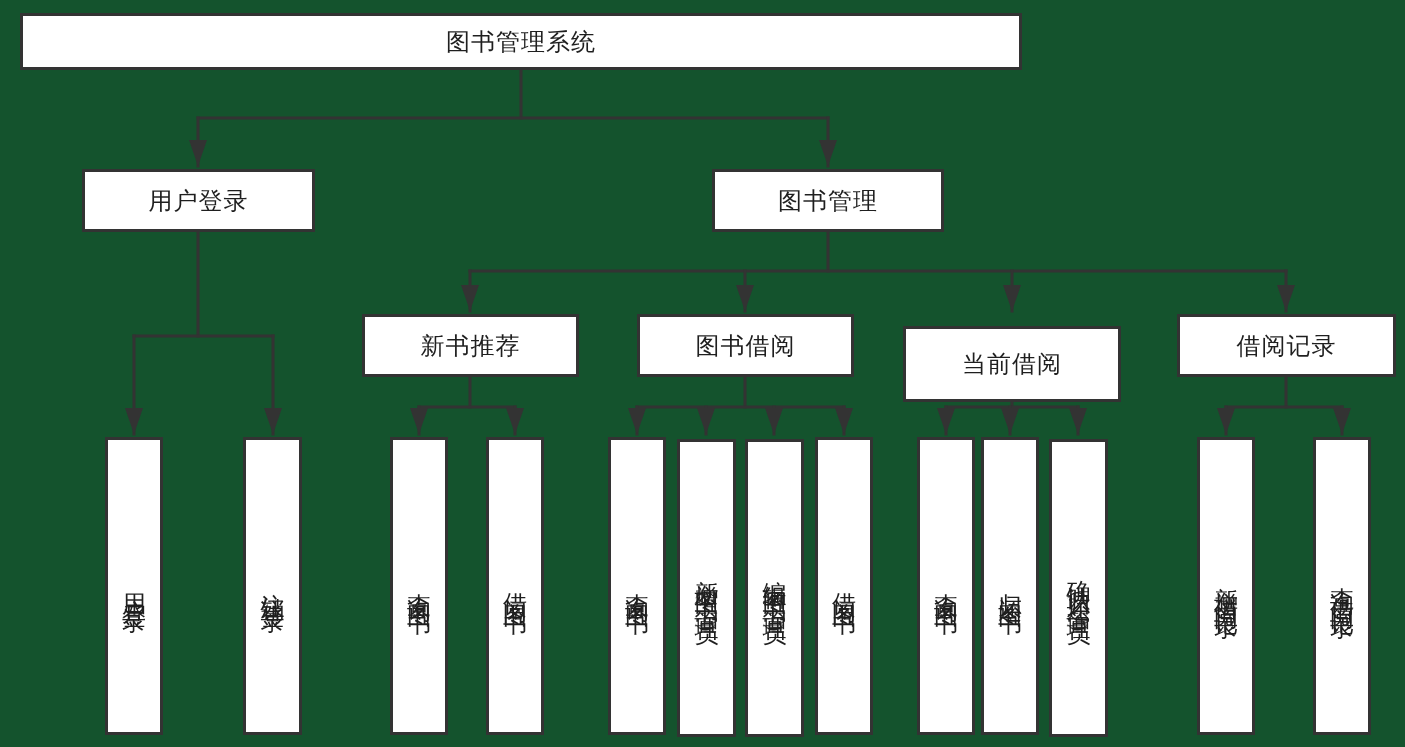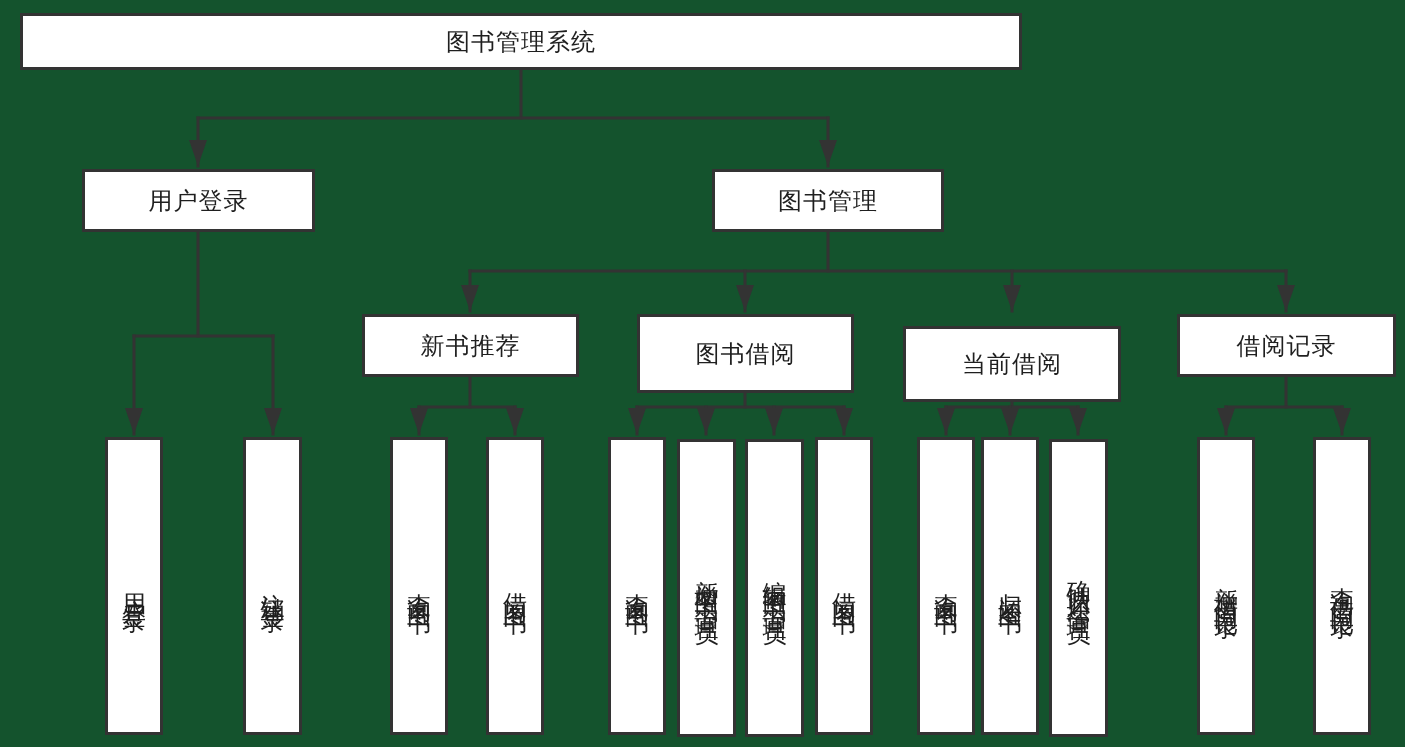--- a/index.html
+++ b/index.html
@@ -115,21 +115,21 @@
       <line x1="1342" y1="407" x2="1342" y2="434" marker-end="url(#arr)"></line>
     </g>
   </svg>
 
   <div class="node" style="left:20px; top:13px; width:1002px; height:57px;">图书管理系统</div>
 
   <div class="node" style="left:82px; top:169px; width:233px; height:63px;">用户登录</div>
   <div class="node" style="left:362px; top:314px; width:217px; height:63px;">新书推荐</div>
 
   <div class="node" style="left:712px; top:169px; width:232px; height:63px;">图书管理</div>
-  <div class="node" style="left:637px; top:314px; width:217px; height:79px;">图书借阅</div>
+  <div class="node" style="left:637px; top:314px; width:217px; height:63px;">图书借阅</div>
   <div class="node" style="left:903px; top:314px; width:218px; height:76px;margin-top:12px;">当前借阅</div>
   <div class="node" style="left:1177px; top:314px; width:219px; height:63px;">借阅记录</div>
 
   <div class="node leaf" style="left:105px; top:437px; width:58px; height:298px;">用户登录</div>
   <div class="node leaf" style="left:243px; top:437px; width:59px; height:298px;">注销登录</div>
 
   <div class="node leaf" style="left:390px; top:437px; width:58px; height:298px;">查询图书</div>
   <div class="node leaf" style="left:486px; top:437px; width:58px; height:298px;">借阅图书</div>
 
   <div class="node leaf" style="left:608px; top:437px; width:58px; height:298px;">查询图书</div>

